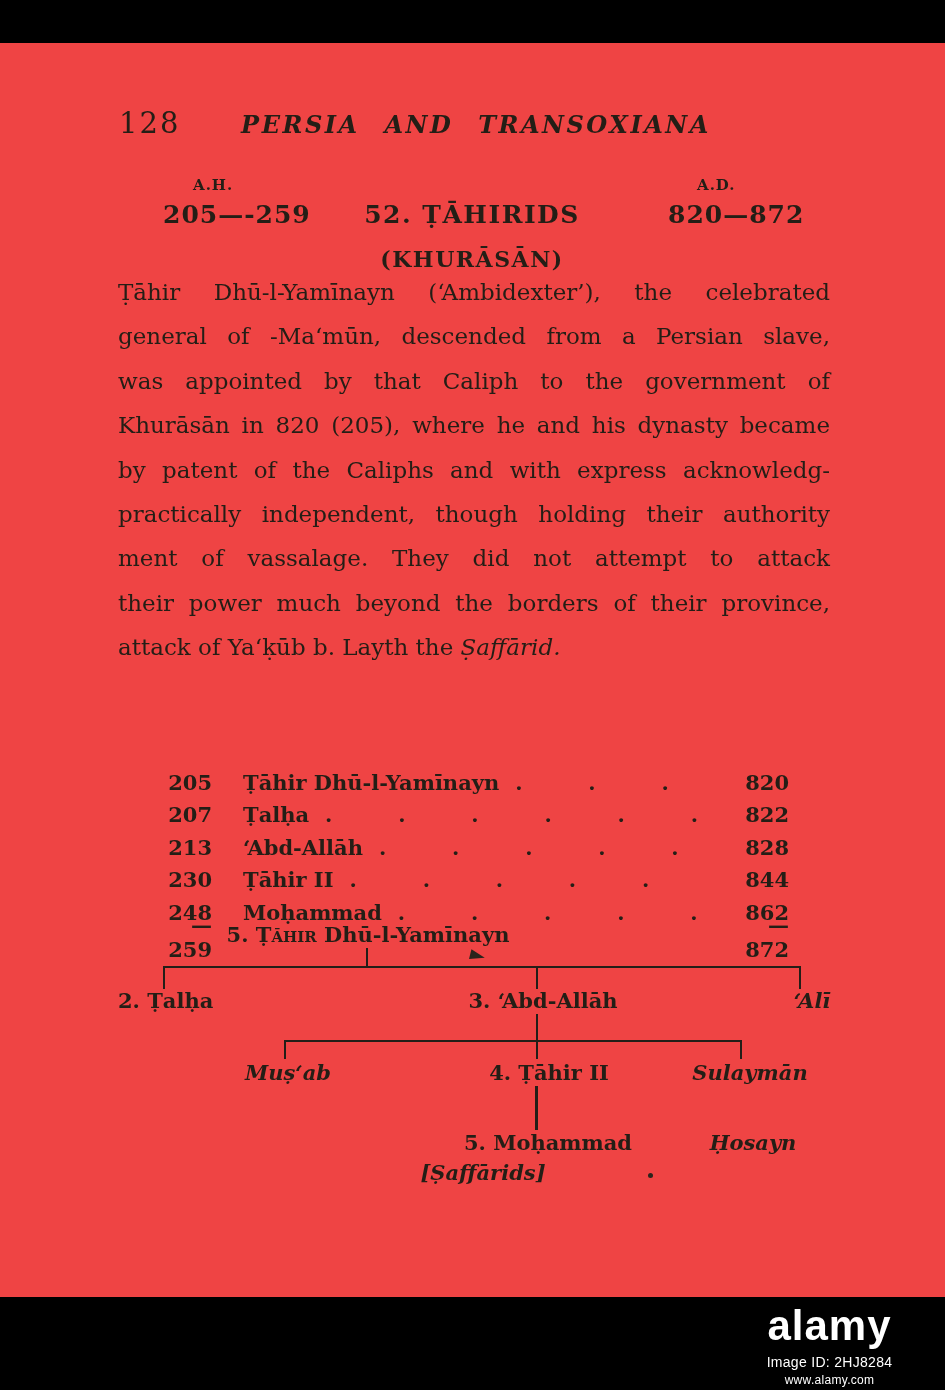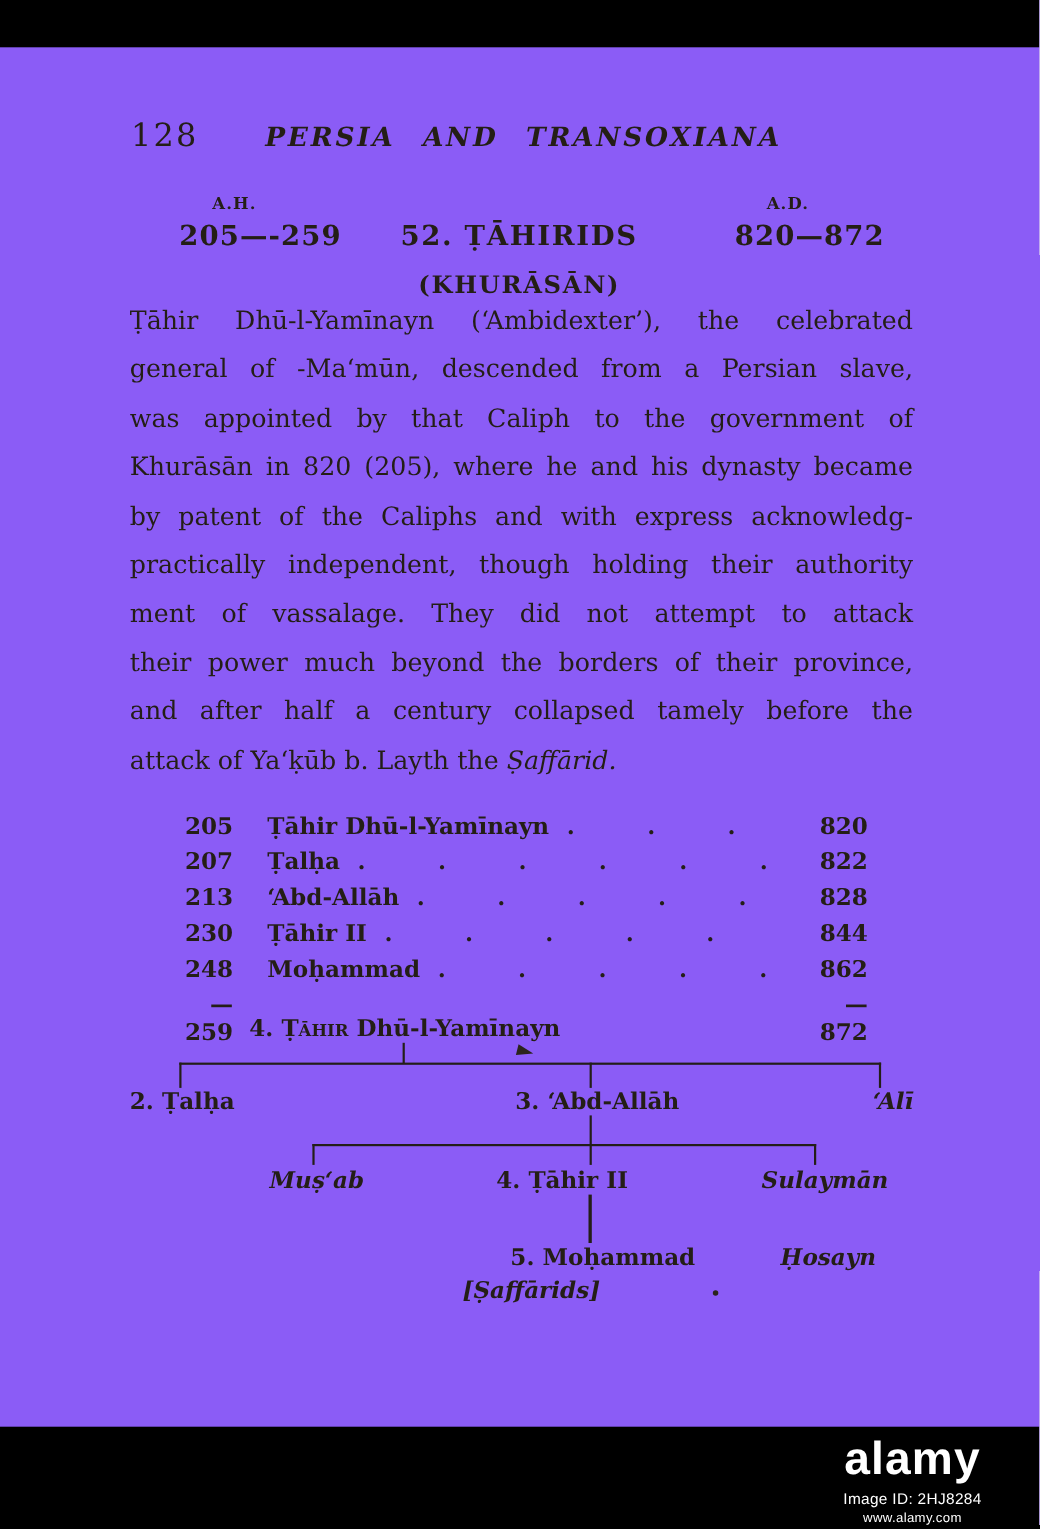--- a/index.html
+++ b/index.html
@@ -1,20 +1,20 @@
 <!DOCTYPE html>
 <html><head>
 <meta charset="utf-8">
 <title>Scanned book page</title>
 <style>
   * { box-sizing: border-box; }
   html, body { margin:0; padding:0; background:#e9e9e9; }
   .canvas {
     position:relative; width:945px; height:1390px; overflow:hidden;
-    background:#8b5cf6; color:#241e16;
+    background:#ef4444; color:#241e16;
     font-family:"DejaVu Serif", serif;
   }
   .bar { position:absolute; left:0; width:100%; background:#000; }
   .bar.top { top:0; height:43px; }
   .bar.bottom { top:1297px; height:93px; }
 
   
   .running-head { position:absolute; top:106px; left:0; width:100%; height:40px; }
   .pagenum { position:absolute; left:119px; top:0; font-size:29px; letter-spacing:2px; }
   .rh-title {
@@ -36,21 +36,21 @@
   
   .body-text { position:absolute; top:270px; left:118px; width:712px; font-size:23px; line-height:44.4px; }
   .pline { text-align:justify; text-align-last:justify; }
   .pline.last { text-align:right; text-align-last:left; }
   .it { font-style:italic; }
 
   
   .ruler-table { position:absolute; top:738px; left:148px; width:641px; font-size:21px; font-weight:bold; }
   .trow { display:flex; align-items:baseline; height:32.4px; }
   .t-ah { width:64px; text-align:right; flex:none; }
-  .t-name { margin-left:31px; flex:none; white-space:nowrap; }
+  .t-name { margin-left:31px; flex:none; white-space:nowrap;margin-top:32px; }
   .t-dots { flex:1 1 auto; overflow:hidden; white-space:pre; margin:0 14px 0 16px; }
   .t-ad { width:62px; text-align:right; flex:none; }
 
   
   .tree { position:absolute; left:0; top:0; width:945px; height:1260px; font-size:21px; font-weight:bold; }
   .tlabel { position:absolute; white-space:nowrap; }
   .tlabel.centered { transform:translateX(-50%); }
   .tlabel.italic { font-style:italic; }
   .sc { font-variant:small-caps; }
   .tline { position:absolute; background:#241e18; }
@@ -97,21 +97,20 @@
 
   <div class="body-text">
     <div class="pline">Ṭāhir Dhū-l-Yamīnayn (‘Ambidexter’), the celebrated</div>
     <div class="pline">general of -Ma‘mūn, descended from a Persian slave,</div>
     <div class="pline">was appointed by that Caliph to the government of</div>
     <div class="pline">Khurāsān in 820 (205), where he and his dynasty became</div>
     <div class="pline">by patent of the Caliphs and with express acknowledg-</div>
     <div class="pline">practically independent, though holding their authority</div>
     <div class="pline">ment of vassalage.  They did not attempt to attack</div>
     <div class="pline">their power much beyond the borders of their province,</div>
-    <div class="pline">and after half a century collapsed tamely before the</div>
     <div class="pline last">
       <span>attack of Ya‘ḳūb b. Layth the </span><span class="it">Ṣaffārid.</span>
     </div>
   </div>
 
   <div class="ruler-table">
     <div class="trow">
       <span class="t-ah">205</span>
       <span class="t-name">Ṭāhir Dhū-l-Yamīnayn</span>
       <span class="t-dots">.         .         .         .         .         .         .         .</span>
@@ -145,42 +144,42 @@
       <span class="t-ah">—259</span>
       <span class="t-name"></span>
       <span class="t-dots"></span>
       <span class="t-ad">—872</span>
     </div>
   </div>
 
   <div class="tree">
 
     <div class="tlabel centered" style="left:368px; top:922px;">
-      <span class="sc">4. Ṭāhir</span><span> Dhū-l-Yamīnayn</span>
+      <span class="sc">5. Ṭāhir</span><span> Dhū-l-Yamīnayn</span>
     </div>
 
     <div class="tline" style="left:366px; top:948px; width:2px; height:19px;"></div>
     <div class="tline" style="left:163px; top:966px; width:638px; height:2px;"></div>
     <div class="tline" style="left:163px; top:966px; width:2px; height:23px;"></div>
     <div class="tline" style="left:536px; top:966px; width:2px; height:23px;"></div>
     <div class="tline" style="left:799px; top:966px; width:2px; height:23px;"></div>
     <div class="artifact-arrow"></div>
 
     <div class="tlabel" style="left:118px; top:988px;">2. Ṭalḥa</div>
     <div class="tlabel centered" style="left:543px; top:988px;">3. ‘Abd-Allāh</div>
     <div class="tlabel centered italic" style="left:812px; top:988px;">‘Alī</div>
 
     <div class="tline" style="left:536px; top:1014px; width:2px; height:26px;"></div>
     <div class="tline" style="left:284px; top:1040px; width:458px; height:2px;"></div>
     <div class="tline" style="left:284px; top:1040px; width:2px; height:19px;"></div>
     <div class="tline" style="left:536px; top:1040px; width:2px; height:19px;"></div>
     <div class="tline" style="left:740px; top:1040px; width:2px; height:19px;"></div>
 
     <div class="tlabel centered italic" style="left:288px; top:1060px;font-style:italic;">Muṣ‘ab</div>
-    <div class="tlabel centered" style="left:511px; top:1060px;">4. Ṭāhir II</div>
+    <div class="tlabel centered" style="left:549px; top:1060px;">4. Ṭāhir II</div>
     <div class="tlabel centered italic" style="left:750px; top:1060px;">Sulaymān</div>
 
     <div class="tline" style="left:535px; top:1086px; width:3px; height:44px;"></div>
 
     <div class="tlabel centered" style="left:548px; top:1130px;">5. Moḥammad</div>
     <div class="tlabel centered italic" style="left:753px; top:1130px;">Ḥosayn</div>
 
     <div class="tlabel centered italic" style="left:483px; top:1160px;">[Ṣaffārids]</div>
     <div class="artifact-dot"></div>
   </div>

